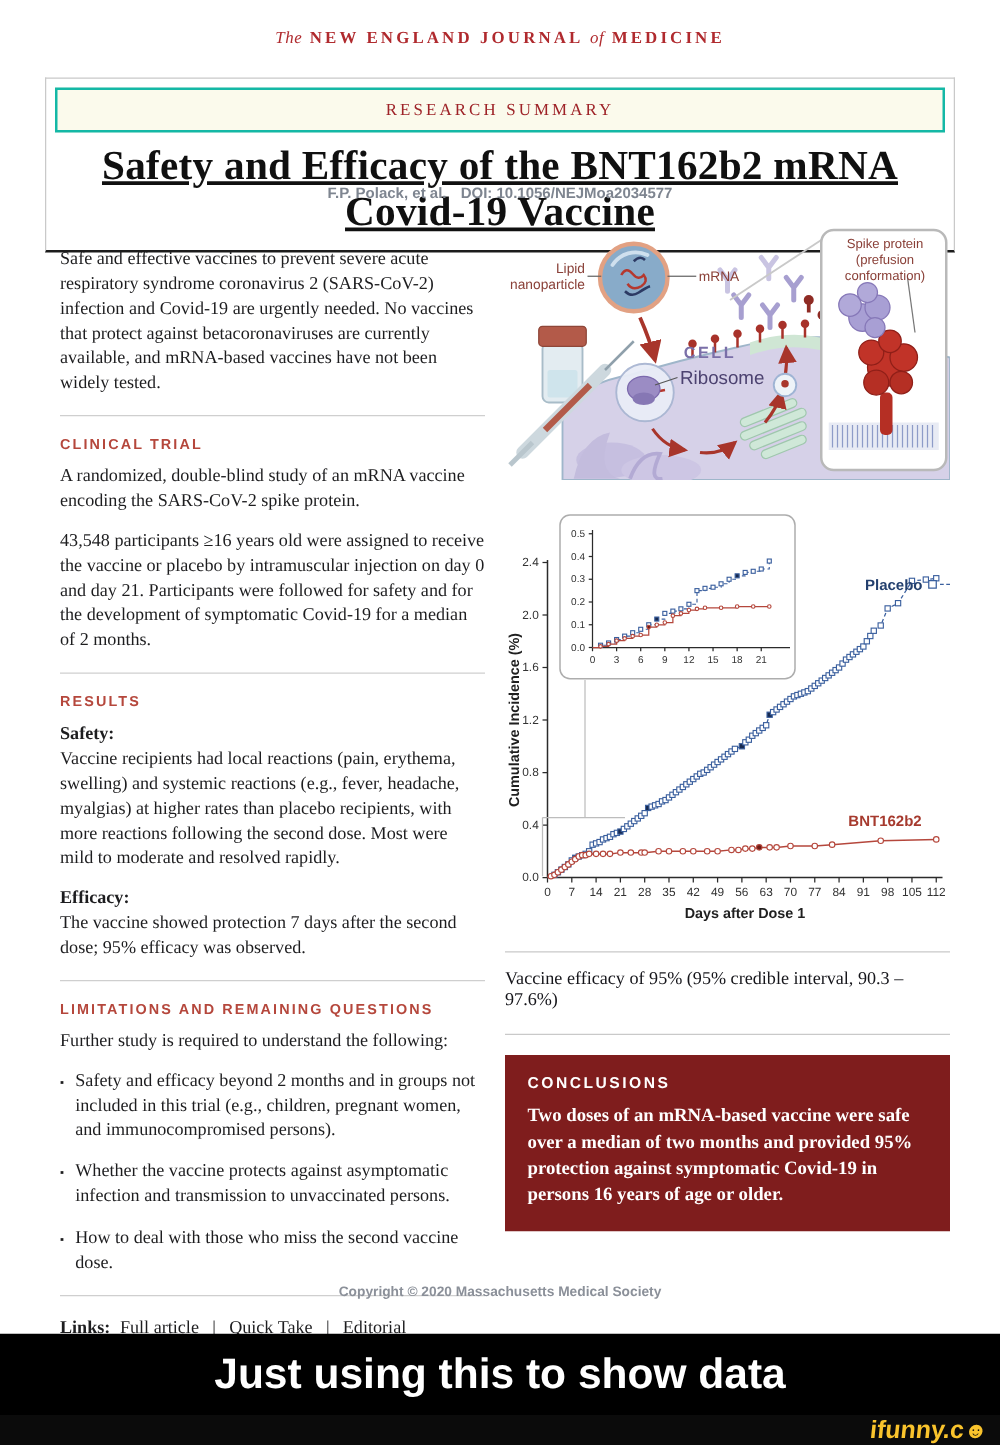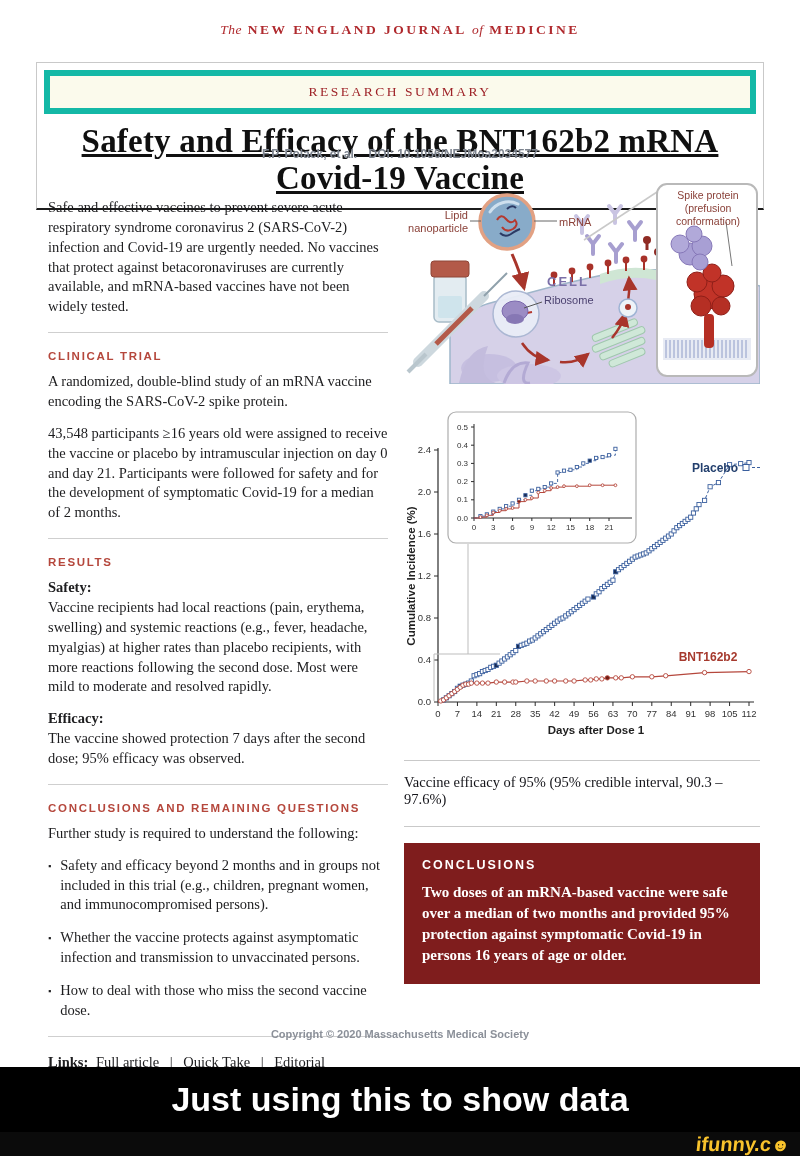--- a/index.html
+++ b/index.html
@@ -7,21 +7,21 @@
         font-family:"Liberation Serif",serif;color:#1d1d1f;}
 
   
   .masthead{position:absolute;top:22px;left:0;right:0;text-align:center;
             color:#b02a2e;font-size:13.5px;font-weight:bold;letter-spacing:2.5px;}
   .masthead .lc{font-style:italic;font-weight:normal;letter-spacing:0.5px;}
 
   
   .header-box{position:absolute;top:62px;left:36px;right:36px;
               border:1px solid #c9c9c9;border-bottom:2px solid #1c1c1c;background:#fff;}
-  .rs-box{margin:7px 7px 0;border:6px solid #14b8a6;background:#fbfaec;
+  .rs-box{margin:7px 7px 0;border:2px solid #14b8a6;background:#fbfaec;
           text-align:center;padding:8px 0;color:#9e2328;font-size:13.5px;letter-spacing:2.5px;}
   .main-title{text-align:center;font-size:33px;font-weight:bold;color:#101010;
               padding:9px 0 11px;letter-spacing:0.2px;text-decoration:underline;}
   .byline{position:absolute;top:147px;left:0;right:0;text-align:center;
           font-family:"Liberation Sans",sans-serif;font-size:12px;font-weight:bold;color:#7e8590;}
   .byline .doi{margin-left:8px;}
 
   
   .columns{position:absolute;top:178px;left:48px;display:flex;gap:16px;}
   .col-left{width:340px;flex:none;}
@@ -38,21 +38,21 @@
   .links-line{font-size:14.5px;}
   .links-line .lbl{font-weight:bold;margin-right:4px;}
   .links-line .sep{margin:0 7px;}
 
   
   .illus{position:relative;width:356px;height:206px;}
   .illus-label{position:absolute;font-family:"Liberation Sans",sans-serif;color:#8a4038;}
   .lbl-lipid{left:0;top:31px;width:64px;text-align:right;font-size:11px;line-height:1.2;}
   .lbl-mrna{left:155px;top:38px;font-size:11px;}
   .lbl-cell{left:143px;top:96px;font-size:13px;letter-spacing:2px;color:#7a6fa8;font-weight:bold;}
-  .lbl-ribosome{left:140px;top:116px;font-size:11px;color:#4c4270;}
+  .lbl-ribosome{left:140px;top:116px;font-size:15px;color:#4c4270;}
   .lbl-spike{left:259px;top:11px;width:90px;text-align:center;font-size:10.5px;line-height:1.25;}
 
   .chart-block{margin-top:6px;}
   svg text.tick{font:9.5px "Liberation Sans",sans-serif;fill:#333;}
   svg text.tick-sm{font:8px "Liberation Sans",sans-serif;fill:#333;}
   svg text.axis-label{font:bold 11.5px "Liberation Sans",sans-serif;fill:#1f1f1f;}
   svg text.series-label{font:bold 12px "Liberation Sans",sans-serif;}
 
   .rule-right{border:none;border-top:1px solid #c9c9c9;margin:18px 0 0;}
   .efficacy{font-size:14.5px;font-weight:normal;color:#15151a;margin:13px 0;}
@@ -105,21 +105,21 @@
       <div class="sec-head">CLINICAL TRIAL</div>
       <p>A randomized, double-blind study of an mRNA vaccine encoding the SARS-CoV-2 spike protein.</p>
       <p>43,548 participants ≥16 years old were assigned to receive the vaccine or placebo by intramuscular injection on day 0 and day 21. Participants were followed for safety and for the development of symptomatic Covid-19 for a median of 2 months.</p>
       <hr class="divider">
 
       <div class="sec-head">RESULTS</div>
       <p><span class="sub-head">Safety:</span><span>Vaccine recipients had local reactions (pain, erythema, swelling) and systemic reactions (e.g., fever, headache, myalgias) at higher rates than placebo recipients, with more reactions following the second dose. Most were mild to moderate and resolved rapidly.</span></p>
       <p><span class="sub-head">Efficacy:</span><span>The vaccine showed protection 7 days after the second dose; 95% efficacy was observed.</span></p>
       <hr class="divider">
 
-      <div class="sec-head">CONCLUSIONS AND REMAINING QUESTIONS</div>
+      <div class="sec-head">LIMITATIONS AND REMAINING QUESTIONS</div>
       <p>Further study is required to understand the following:</p>
       <div class="bullet-row">
         <span class="bullet-glyph">▪</span>
         <span>Safety and efficacy beyond 2 months and in groups not included in this trial (e.g., children, pregnant women, and immunocompromised persons).</span>
       </div>
       <div class="bullet-row">
         <span class="bullet-glyph">▪</span>
         <span>Whether the vaccine protects against asymptomatic infection and transmission to unvaccinated persons.</span>
       </div>
       <div class="bullet-row">

